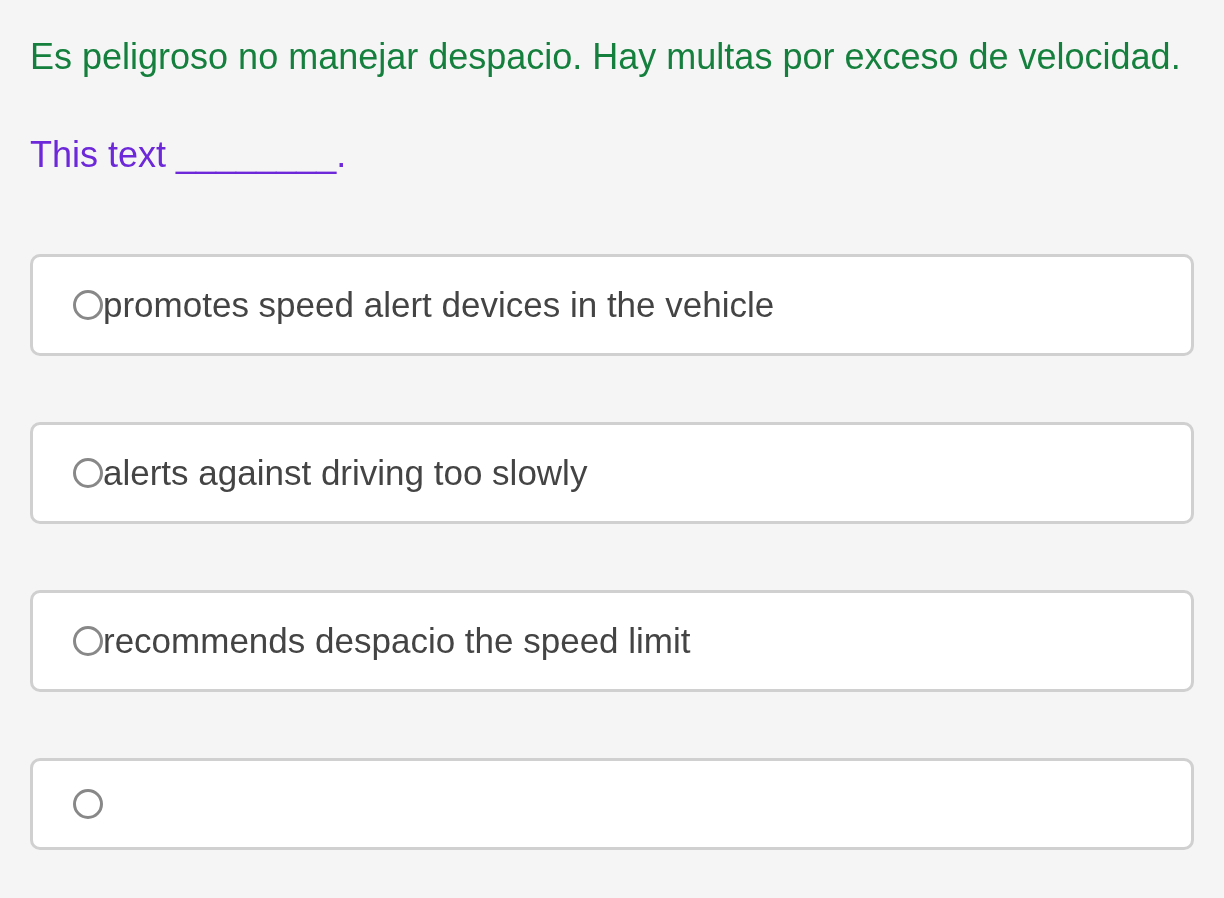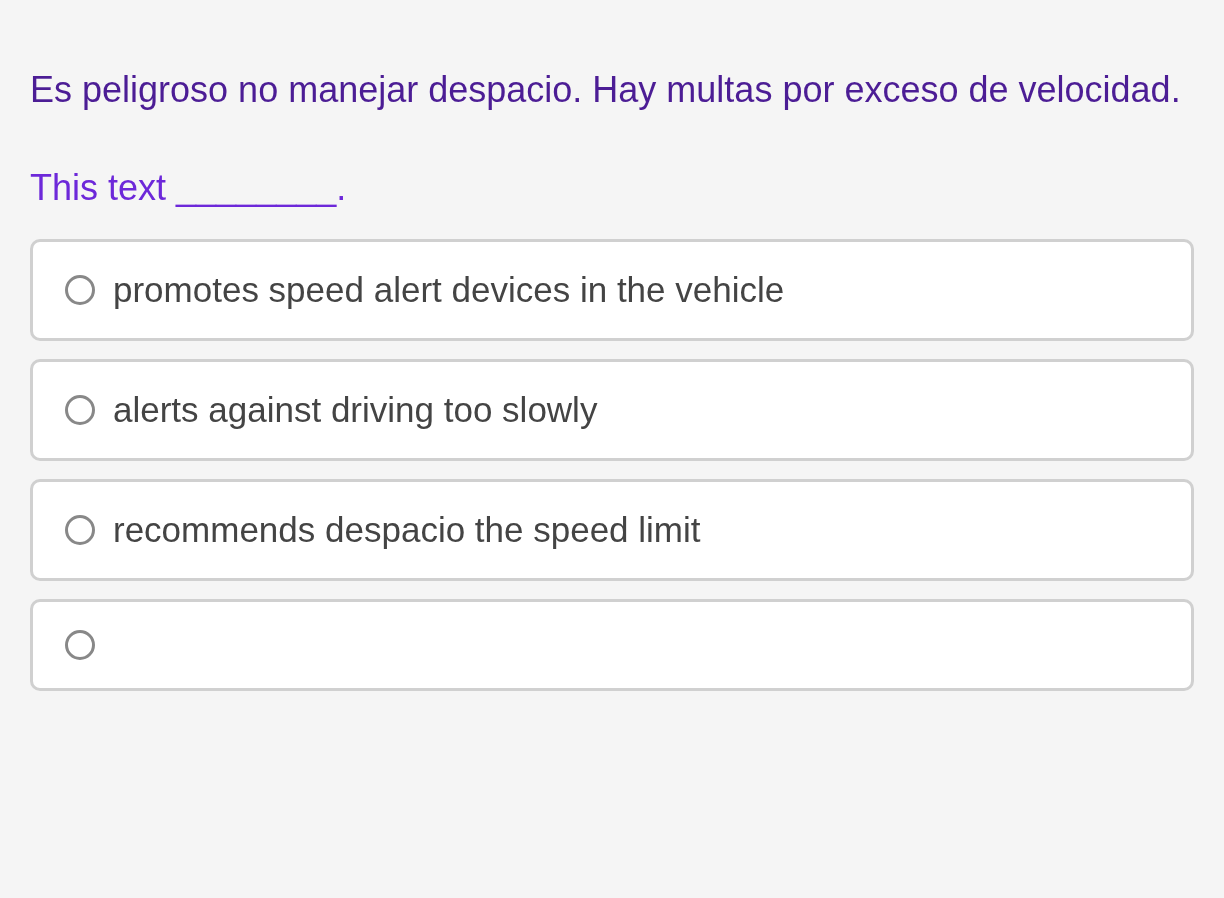--- a/index.html
+++ b/index.html
@@ -13,43 +13,42 @@
       padding: 30px;
       width: 1224px;
       height: 898px;
     }
     .question-container {
       color: #444;
     }
     .passage-text {
       font-size: 36px;
       line-height: 1.5;
-      color: #4c1d95;
+      color: #15803d;
       margin-bottom: 50px;
-      margin-top: 33px;
     }
     .question-prompt {
       font-size: 36px;
       color: #6d28d9;
       margin-bottom: 30px;
     }
     .options-list {
       display: flex;
       flex-direction: column;
       gap: 18px;
     }
     .option-item {
       background-color: #ffffff;
       border: 3px solid #d0d0d0;
       border-radius: 10px;
-      padding: 28px 32px;
+      padding: 28px 40px;
       display: flex;
       align-items: center;
-      gap: 18px;
       cursor: pointer;
+      margin-top: 48px;
     }
     .radio-circle {
       width: 30px;
       height: 30px;
       border: 3px solid #888;
       border-radius: 50%;
       flex-shrink: 0;
     }
     .option-text {
       font-size: 35px;

